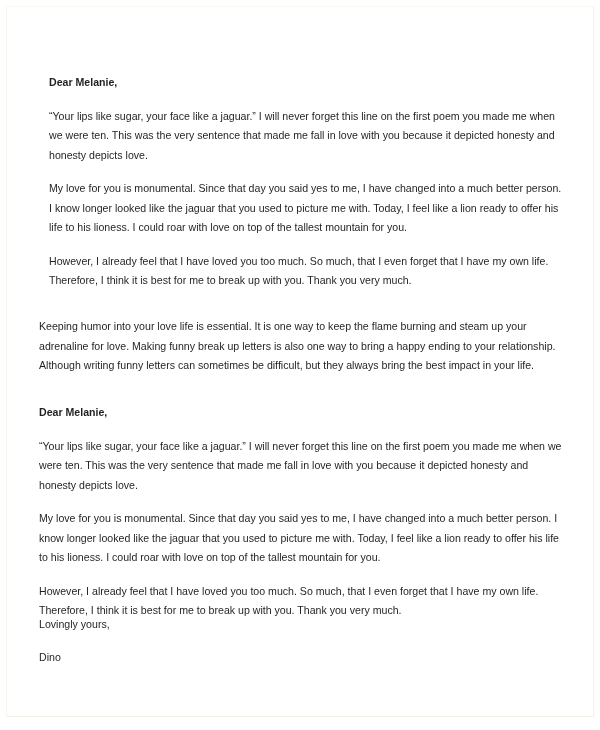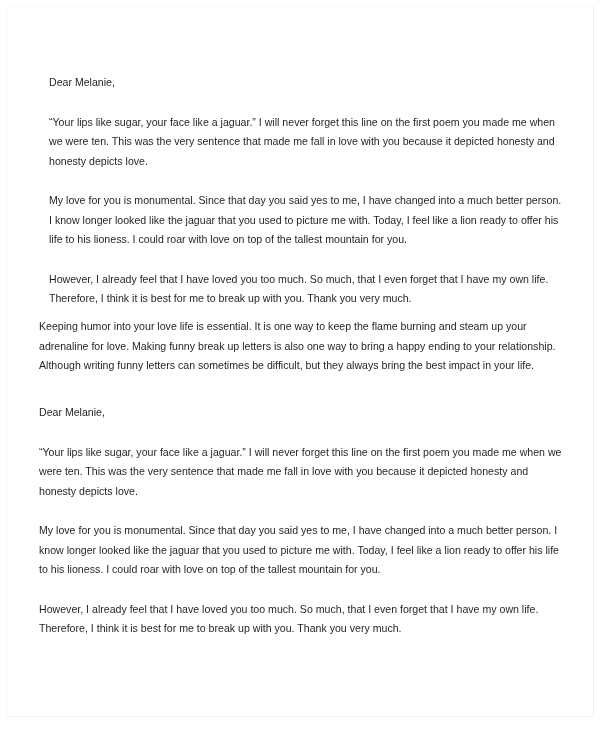--- a/index.html
+++ b/index.html
@@ -43,21 +43,21 @@
     color: #231f20;
     font-size: 10.6px;
     line-height: 19.5px;
   }
 
   .block p {
     margin: 0;
   }
 
   .block p + p {
-    margin-top: 20px;
+    margin-top: 14px;
   }
 
   .block-letter-one {
     left: 42px;
     top: 66px;
     width: 513px;
   }
 
   .block-commentary {
     left: 32px;
@@ -76,20 +76,21 @@
     top: 608px;
     width: 523px;
   }
 
   .block-signoff p + p {
     margin-top: 13px;
   }
 
   .salutation {
     white-space: nowrap;
+    font-weight: bold;
   }
 </style>
 </head>
 <body>
 
 <div class="page">
   <div class="sheet-inner">
 
     <div class="block block-letter-one">
       <p class="salutation">Dear Melanie,</p>
@@ -102,15 +103,19 @@
       <p>Keeping humor into your love life is essential. It is one way to keep the flame burning and steam up your adrenaline for love. Making funny break up letters is also one way to bring a happy ending to your relationship. Although writing funny letters can sometimes be difficult, but they always bring the best impact in your life.</p>
     </div>
 
     <div class="block block-letter-two">
       <p class="salutation">Dear Melanie,</p>
       <p>“Your lips like sugar, your face like a jaguar.” I will never forget this line on the first poem you made me when we were ten. This was the very sentence that made me fall in love with you because it depicted honesty and honesty depicts love.</p>
       <p>My love for you is monumental. Since that day you said yes to me, I have changed into a much better person. I know longer looked like the jaguar that you used to picture me with. Today, I feel like a lion ready to offer his life to his lioness. I could roar with love on top of the tallest mountain for you.</p>
       <p>However, I already feel that I have loved you too much. So much, that I even forget that I have my own life. Therefore, I think it is best for me to break up with you. Thank you very much.</p>
     </div>
 
+    <div class="block block-signoff">
+      <p>Lovingly yours,</p>
+      <p>Dino</p>
+    </div>
 
   </div>
 </div>
 
 </body></html>

